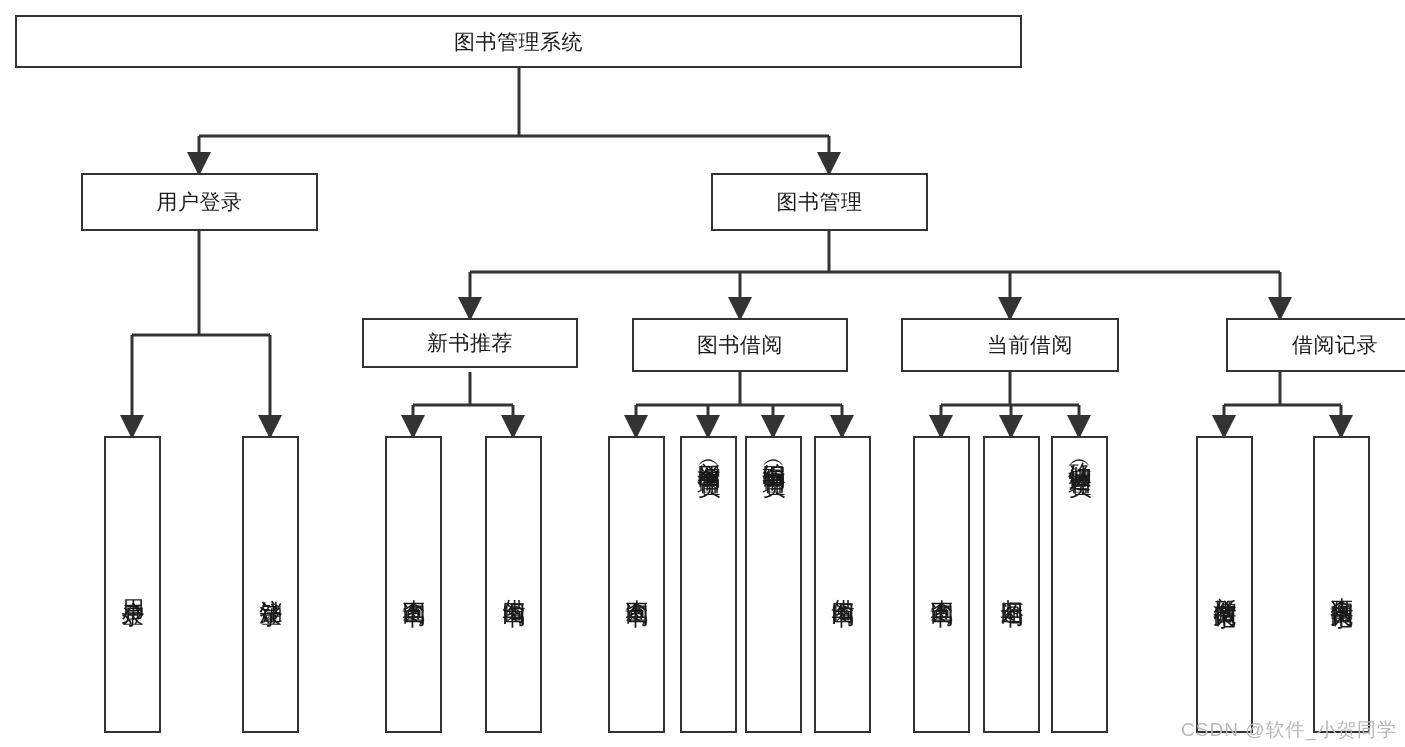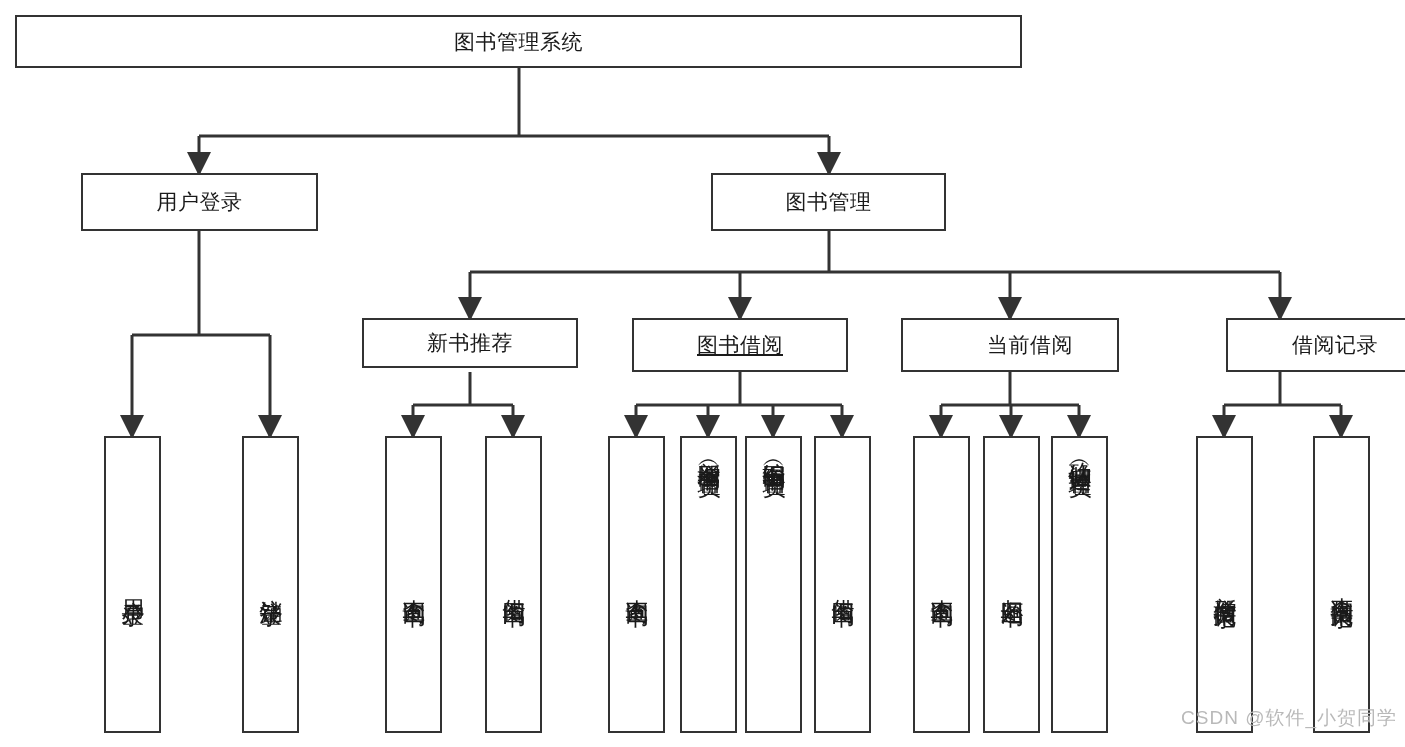--- a/index.html
+++ b/index.html
@@ -50,21 +50,21 @@
     letter-spacing: 2px;
     padding: 6px 0;
   }
   
   .node.v.fill {
     justify-content: flex-start;
   }
   .watermark {
     position: absolute;
     right: 8px;
-    bottom: 16px;
+    bottom: 4px;
     font-size: 19px;
     color: #b9b9b9;
     letter-spacing: 1px;
     white-space: nowrap;
     user-select: none;
   }
 </style>
 </head>
 <body>
 
@@ -115,29 +115,29 @@
 
   <div id="nodes-root">
       <div class="node h" style="left: 15px; top: 15px; width: 1007px; height: 53px;">
         <span>图书管理系统</span>
       </div>
     </div>
   <div id="nodes-l1">
       <div class="node h" style="left: 81px; top: 173px; width: 237px; height: 58px;">
         <span>用户登录</span>
       </div>
-      <div class="node h" style="left: 711px; top: 173px; width: 235px; height: 58px;">
+      <div class="node h" style="left: 711px; top: 173px; width: 217px; height: 58px;">
         <span>图书管理</span>
       </div>
     </div>
   <div id="nodes-l2">
       <div class="node h" style="left: 362px; top: 318px; width: 216px; height: 50px;">
         <span>新书推荐</span>
       </div>
-      <div class="node h" style="left: 632px; top: 318px; width: 216px; height: 54px; text-decoration: underline;">
+      <div class="node h" style="left: 632px; top: 318px; width: 216px; height: 54px;">
         <span>图书借阅</span>
       </div>
       <div class="node h" style="left: 901px; top: 318px; width: 218px; height: 54px; padding-left: 40px;">
         <span>当前借阅</span>
       </div>
       <div class="node h" style="left: 1226px; top: 318px; width: 218px; height: 54px;">
         <span>借阅记录</span>
       </div>
     </div>
   <div id="nodes-leaf">

